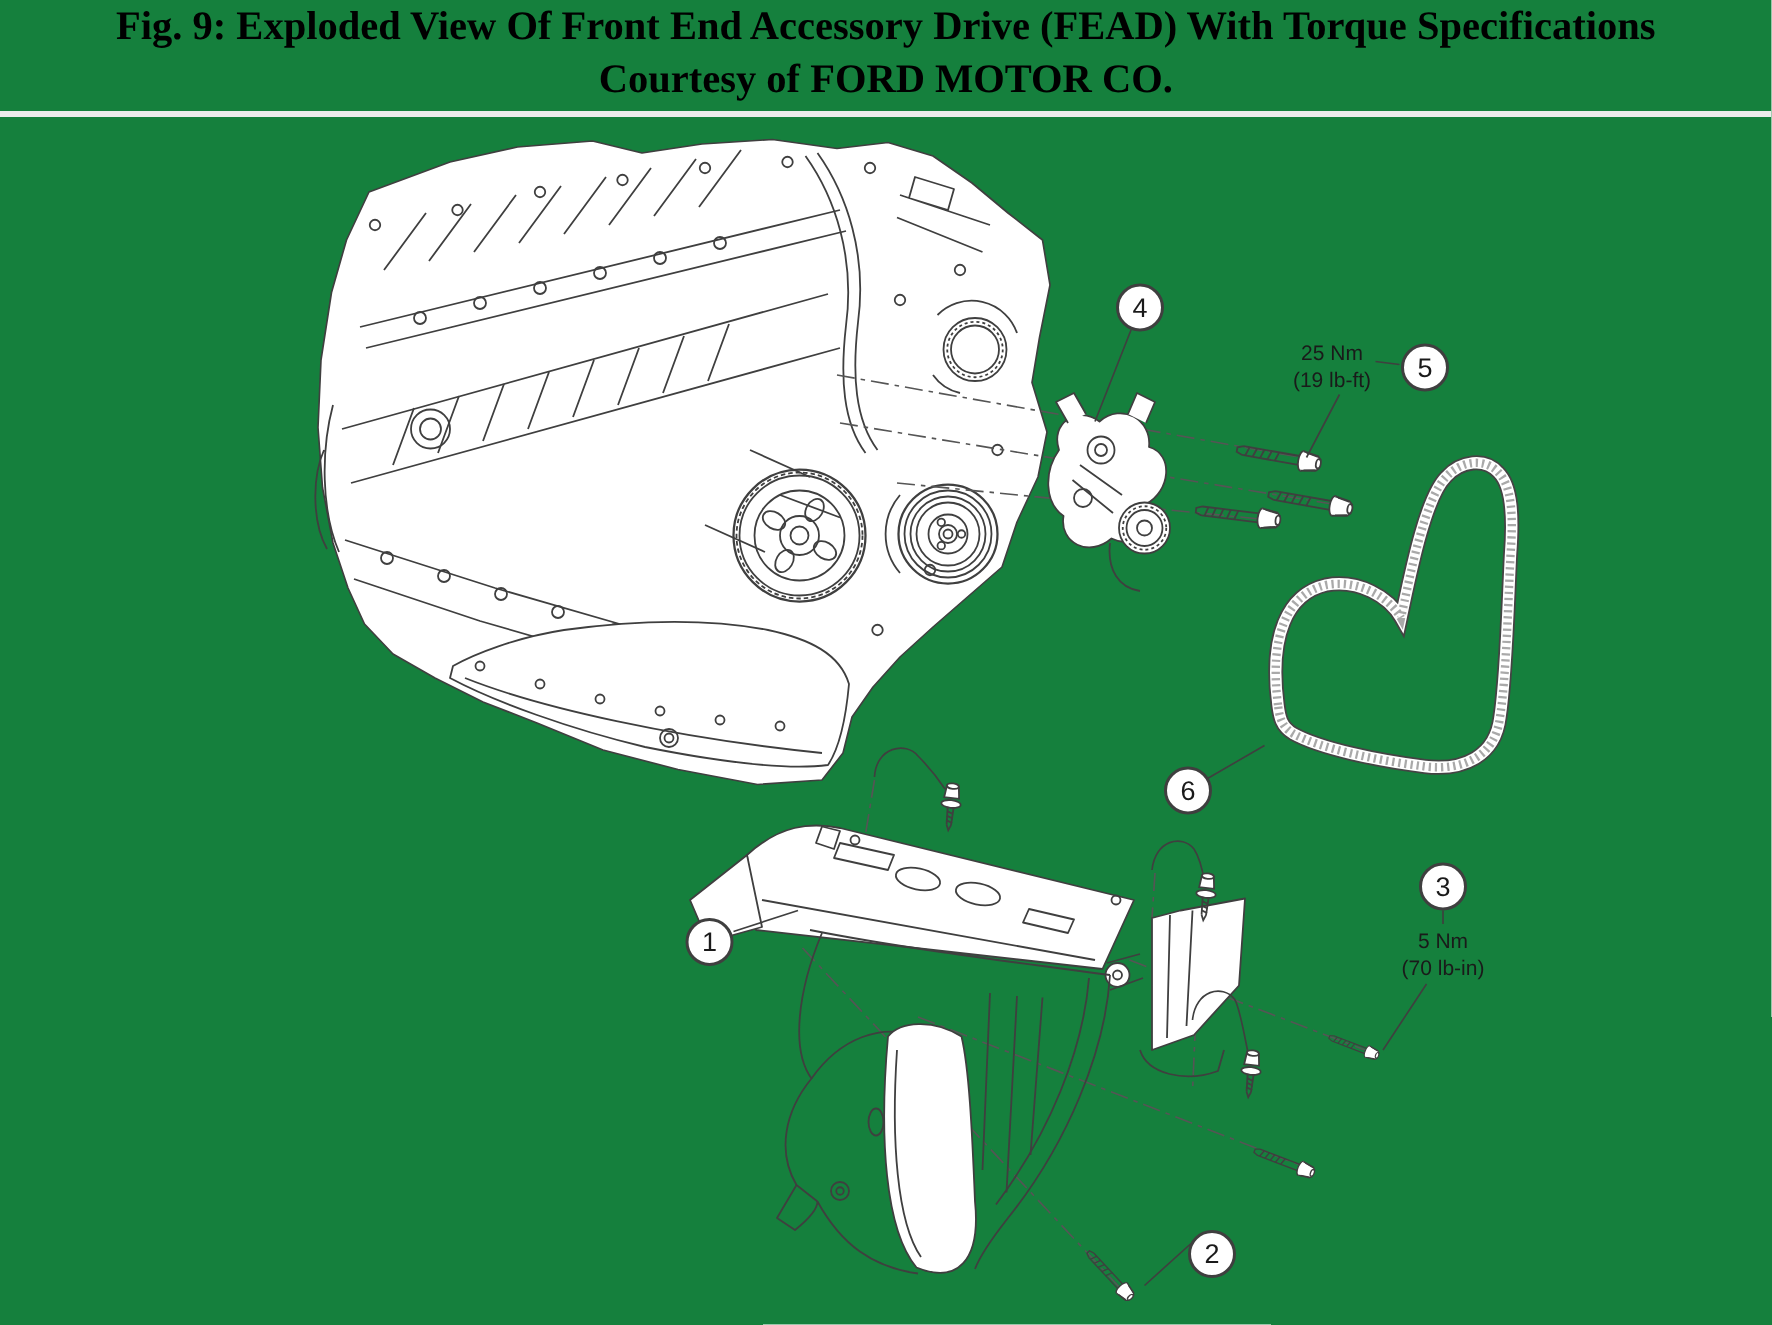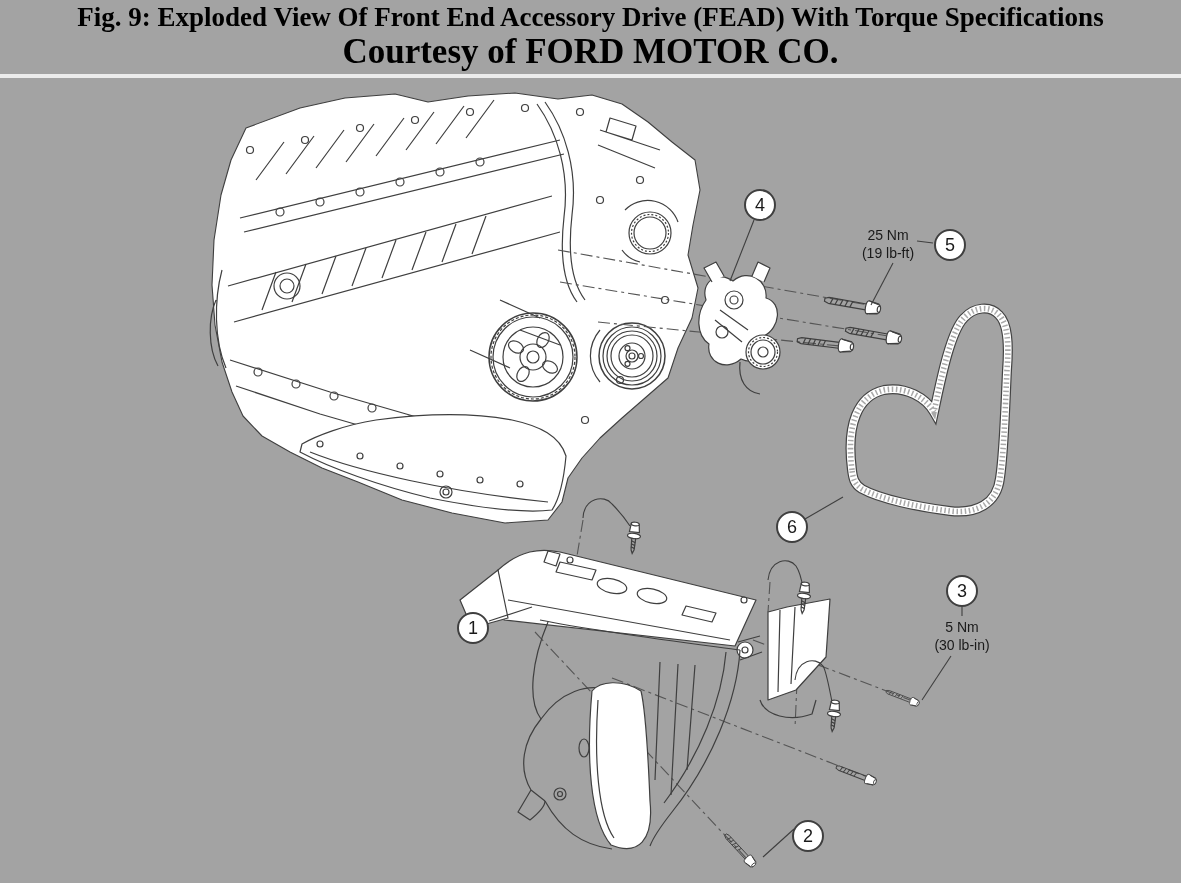--- a/index.html
+++ b/index.html
@@ -1,25 +1,25 @@
 <!DOCTYPE html>
 <html><head>
 <meta charset="utf-8">
 <style>
   html,body{margin:0;padding:0;background:#fff;}
   .page{
-    position:relative;width:1181px;height:883px;background:#a3a3a3;
+    position:relative;width:1181px;height:883px;background:#15803d;
     font-family:"Liberation Sans",sans-serif;overflow:hidden;
   }
   .title-block{
     position:absolute;top:0;left:0;width:100%;text-align:center;
     font-family:"Liberation Serif",serif;font-weight:bold;color:#000;
   }
   .title-line1{font-size:27px;line-height:34px;}
-  .title-line2{font-size:35px;line-height:36px;}
+  .title-line2{font-size:27px;line-height:36px;}
   .divider{position:absolute;top:74px;left:0;width:100%;height:4px;background:#ececec;}
   .diagram{position:absolute;top:0;left:0;}
   .callout{
     position:absolute;width:32px;height:32px;border:2px solid #3f3f3f;border-radius:50%;
     background:#fff;display:flex;align-items:center;justify-content:center;
     font-size:18px;color:#1a1a1a;box-sizing:border-box;
   }
   .torque-label{
     position:absolute;text-align:center;font-size:14px;line-height:18px;color:#1a1a1a;
     width:110px;
@@ -267,16 +267,16 @@
   <div class="callout" style="left:776px;top:511px;">
       <span>6</span>
     </div>
 
   <div class="torque-label" style="left:833px;top:226px;">
     <div>25 Nm</div>
     <div>(19 lb-ft)</div>
   </div>
   <div class="torque-label" style="left:907px;top:618px;">
     <div>5 Nm</div>
-    <div>(30 lb-in)</div>
+    <div>(70 lb-in)</div>
   </div>
 
 </div>
 
 </body></html>

